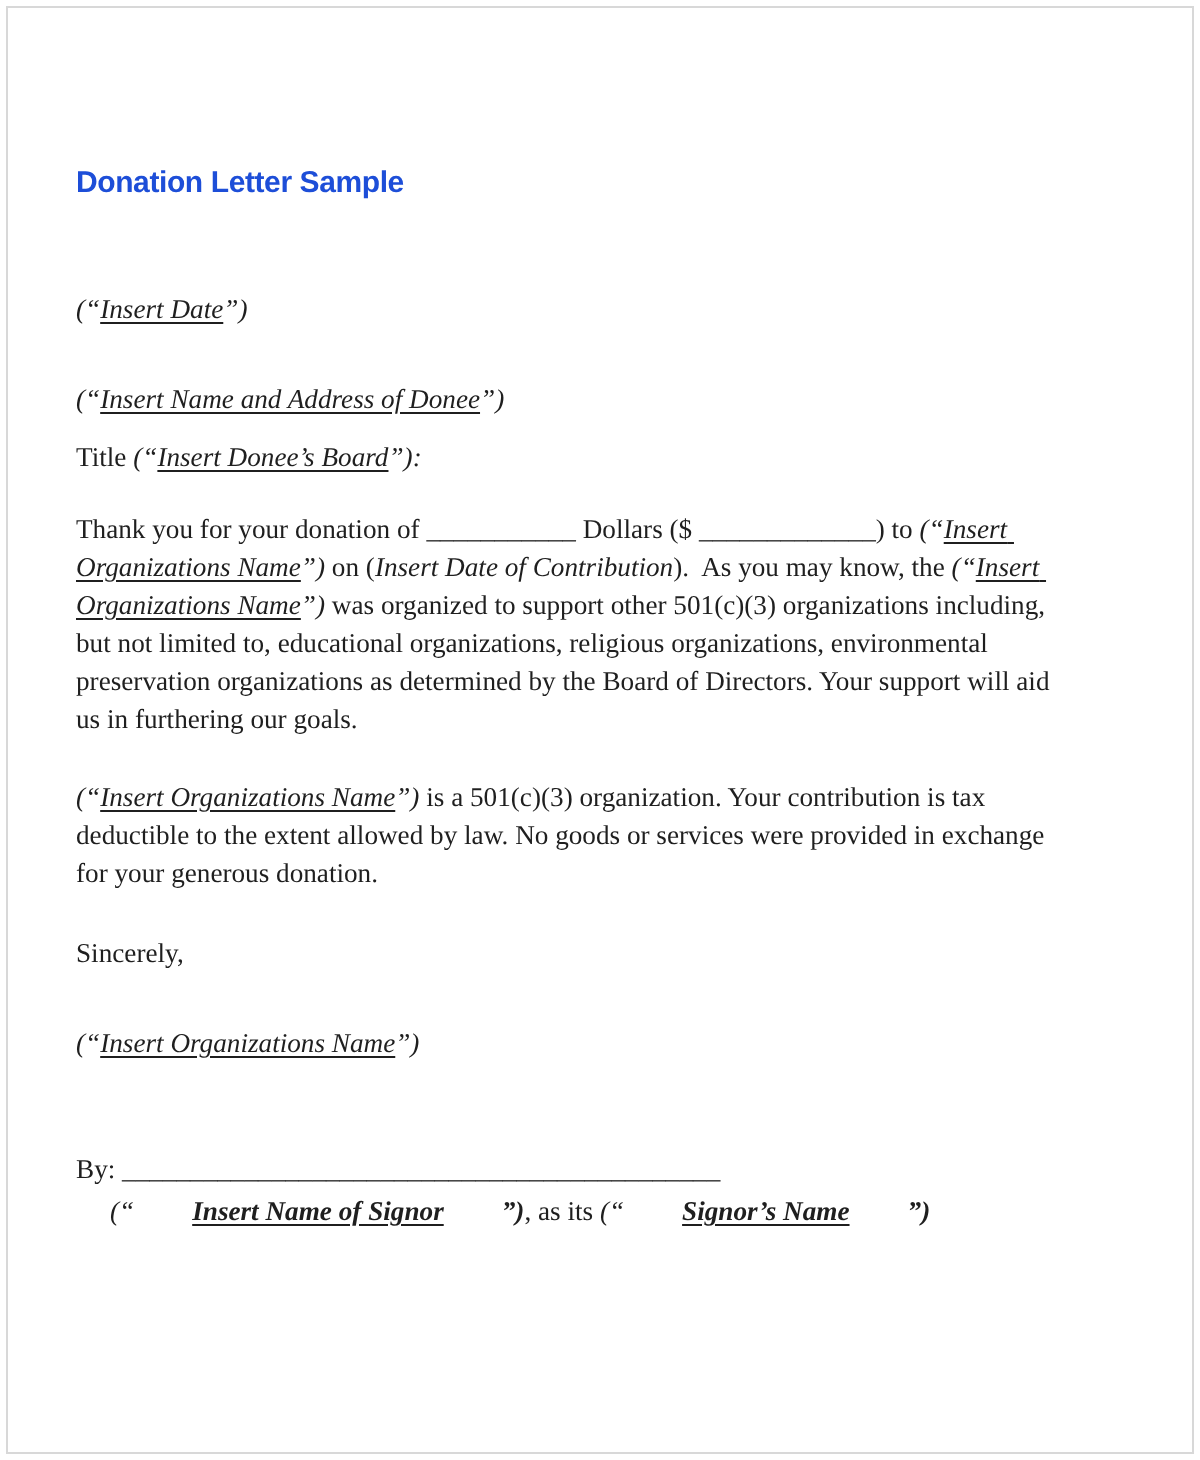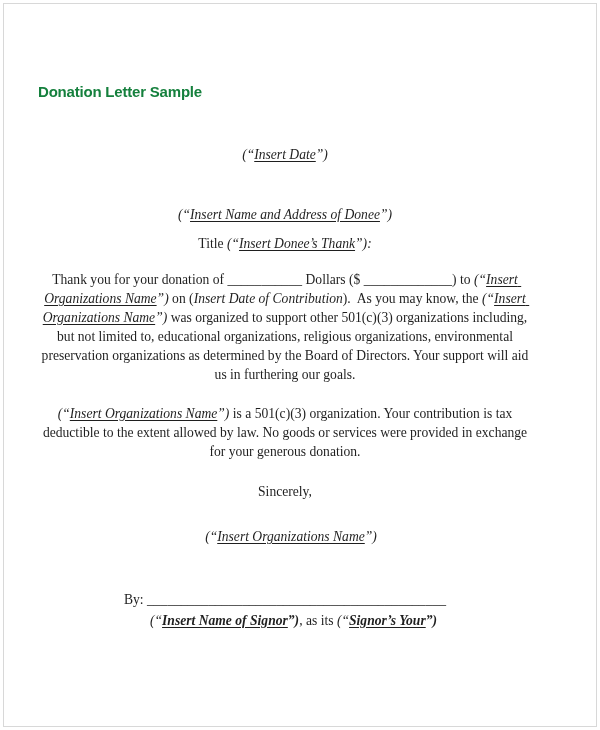--- a/index.html
+++ b/index.html
@@ -20,60 +20,60 @@
     position: relative;
     padding: 0 68px 0 38px;
     font-size: 13.6px;
     line-height: 19px;
   }
   .title {
     font-family: "Liberation Sans", sans-serif;
     font-weight: bold;
     font-size: 15px;
     letter-spacing: -0.2px;
-    color: #15803d;
+    color: #1d4ed8;
     margin: 82px 0 0 0;
   }
-  p { margin: 0; text-align: center; }
+  p { margin: 0; }
   p span { white-space: pre-wrap; }
   .ital { font-style: italic; }
   .u { text-decoration: underline; text-underline-offset: 2px; }
-  .b { font-weight: bold; }
+  .b { font-weight: bold; margin-left: 29px; }
   .m-date   { margin-top: 44px; }
-  .m-addr   { margin-top: 41px; }
+  .m-addr   { margin-top: 26px; }
   .m-sal    { margin-top: 10px; }
   .m-p1     { margin-top: 17px; }
   .m-p2     { margin-top: 20px; }
   .m-p3     { margin-top: 16px; }
   .m-close  { margin-top: 21px; }
-  .m-sigorg { margin-top: 26px; margin-left: 12px; }
+  .m-sigorg { margin-top: 26px; }
   .m-by     { margin-top: 44px; }
   .m-signor { margin-top: 2px; padding-left: 17px; }
 </style>
 </head>
 <body>
 
 <div class="frame"></div>
 
 <main class="content">
 
   <h1 class="title">Donation Letter Sample</h1>
 
   <p class="m-date ital"><span>(“</span><span class="u">Insert Date</span><span>”)</span></p>
 
   <p class="m-addr ital"><span>(“</span><span class="u">Insert Name and Address of Donee</span><span>”)</span></p>
 
-  <p class="m-sal"><span>Title </span><span class="ital">(“</span><span class="ital u">Insert Donee’s Thank</span><span class="ital">”):</span></p>
+  <p class="m-sal"><span>Title </span><span class="ital">(“</span><span class="ital u">Insert Donee’s Board</span><span class="ital">”):</span></p>
 
   <p class="m-p1"><span>Thank you for your donation of </span><span>___________</span><span> Dollars ($ </span><span>_____________</span><span>) to </span><span class="ital">(“</span><span class="ital u">Insert Organizations Name</span><span class="ital">”)</span><span> on (</span><span class="ital">Insert Date of Contribution</span><span>).  As you may know, the </span><span class="ital">(“</span><span class="ital u">Insert Organizations Name</span><span class="ital">”)</span><span> was organized to support other 501(c)(3) organizations including, but not limited to, educational organizations, religious organizations, environmental preservation organizations as determined by the Board of Directors. Your support will aid us in furthering our goals.</span></p>
 
   <p class="m-p2"><span class="ital">(“</span><span class="ital u">Insert Organizations Name</span><span class="ital">”)</span><span> is a 501(c)(3) organization. Your contribution is tax deductible to the extent allowed by law. No goods or services were provided in exchange for your generous donation.</span></p>
 
 
   <p class="m-close"><span>Sincerely,</span></p>
 
   <p class="m-sigorg ital"><span>(“</span><span class="u">Insert Organizations Name</span><span>”)</span></p>
 
   <p class="m-by"><span>By: </span><span>____________________________________________</span></p>
 
-  <p class="m-signor"><span class="ital">(“</span><span class="ital b u">Insert Name of Signor</span><span class="ital b">”)</span><span>, as its </span><span class="ital">(“</span><span class="ital b u">Signor’s Your</span><span class="ital b">”)</span></p>
+  <p class="m-signor"><span class="ital">(“</span><span class="ital b u">Insert Name of Signor</span><span class="ital b">”)</span><span>, as its </span><span class="ital">(“</span><span class="ital b u">Signor’s Name</span><span class="ital b">”)</span></p>
 
 </main>
 
 </body></html>

